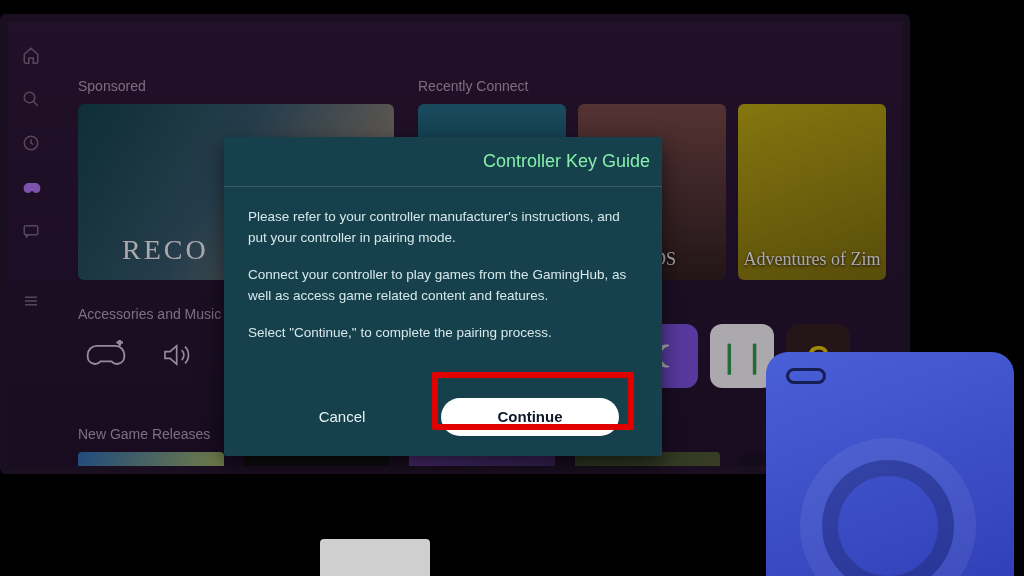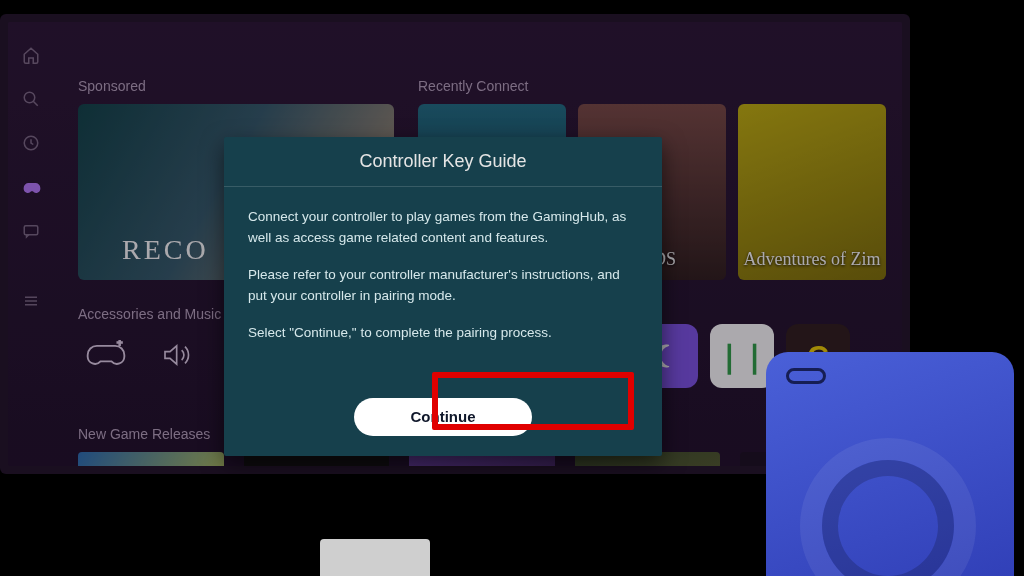--- a/index.html
+++ b/index.html
@@ -150,24 +150,24 @@
 
 .dialog {
   position:absolute;
   left:224px; top:137px;
   width:438px;
   background:#16404c;
   border-radius:2px;
   box-shadow:0 8px 22px rgba(0,0,0,.55);
 }
 .dialog .dlg-title {
-  text-align:center;
+  text-align:right;
   font-size:18px;
   padding:14px 12px 14px;
-  color:#e5e5e5;
+  color:#86efac;
 }
 .dialog .dlg-sep {
   height:1px; background:rgba(255,255,255,.15);
 }
 .dialog .dlg-body {
   padding:20px 24px 18px;
   font-size:13.5px; line-height:1.55;
   color:#d6e8eb;
 }
 .dialog .dlg-body p { margin-bottom:16px; }
@@ -348,25 +348,26 @@
     <div class="dim"></div>
   </div>
 </div>
 
 <div class="tv-stand"></div>
 
 <div class="dialog">
   <div class="dlg-title">Controller Key Guide</div>
   <div class="dlg-sep"></div>
   <div class="dlg-body">
+    <p>Please refer to your controller manufacturer's instructions, and put your controller in pairing mode.</p>
     <p>Connect your controller to play games from the GamingHub, as well as access game related content and features.</p>
-    <p>Please refer to your controller manufacturer's instructions, and put your controller in pairing mode.</p>
     <p>Select "Continue," to complete the pairing process.</p>
   </div>
   <div class="dlg-actions">
+    <button class="btn-cancel">Cancel</button>
     <button class="btn-continue">Continue</button>
   </div>
 </div>
 <div class="highlight-box" style="left:432px; top:372px; width:202px; height:58px;"></div>
 
 <div class="phone">
   <div class="slot"></div>
   <div class="wheel"></div>
 </div>
 

